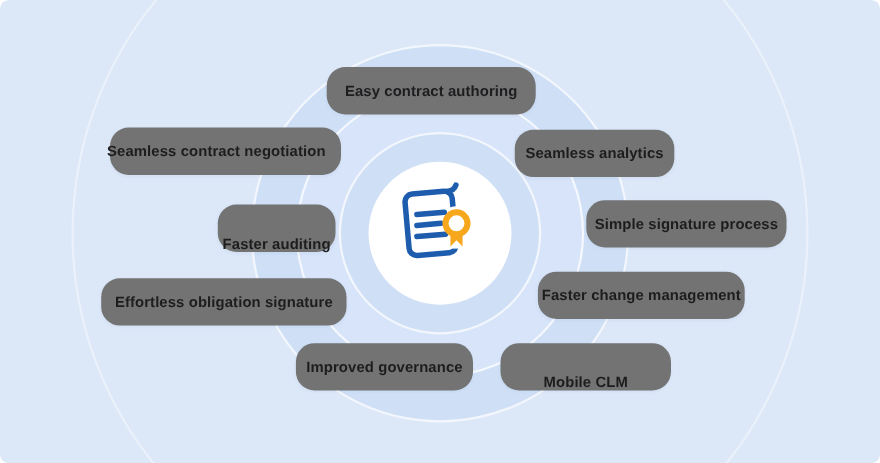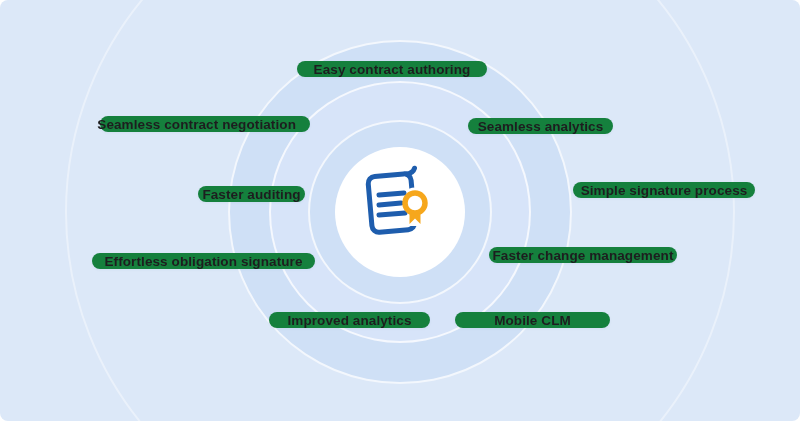--- a/index.html
+++ b/index.html
@@ -32,22 +32,22 @@
     position:absolute;
     width:130px; height:130px; left:335px; top:147px;
     background:var(--core,#ffffff);
     border-radius:50%;
     display:flex; align-items:center; justify-content:center;
   }
   .core svg { transform:translate(-3px,-4px); }
 
   .pill {
     position:absolute;
-    height:16px;
-    background:#15803d;
+    height:43px;
+    background:#737373;
     border-radius:17px;
     display:flex; align-items:center; justify-content:center;
     font-weight:700;
     font-size:13.5px;
     letter-spacing:0.1px;
     color:var(--text,#1d1d1f);
     white-space:nowrap;
     box-shadow:0 1px 3px rgba(40,70,130,0.05);
     box-sizing:border-box;
     padding:0 14px;
@@ -97,34 +97,34 @@
   </div>
 
   <div class="pill" style="left: 468px; top: 118px; width: 145px;">
     <span>Seamless analytics</span>
   </div>
 
   <div class="pill" style="left: 198px; top: 186px; width: 107px; align-items: flex-end;">
     <span>Faster auditing</span>
   </div>
 
-  <div class="pill" style="left: 533px; top: 182px; width: 182px; margin-left: 40px;">
+  <div class="pill" style="left: 533px; top: 182px; width: 182px;">
     <span>Simple signature process</span>
   </div>
 
   <div class="pill" style="left: 92px; top: 253px; width: 223px;">
     <span>Effortless obligation signature</span>
   </div>
 
   <div class="pill" style="left: 489px; top: 247px; width: 188px;">
     <span>Faster change management</span>
   </div>
 
   <div class="pill" style="left: 269px; top: 312px; width: 161px;">
-    <span>Improved analytics</span>
+    <span>Improved governance</span>
   </div>
 
-  <div class="pill" style="left: 455px; top: 312px; width: 155px;">
+  <div class="pill" style="left: 455px; top: 312px; width: 155px; align-items: flex-end;">
     <span>Mobile CLM</span>
   </div>
 </div>
   </div>
 </div>
 
 </body></html>

